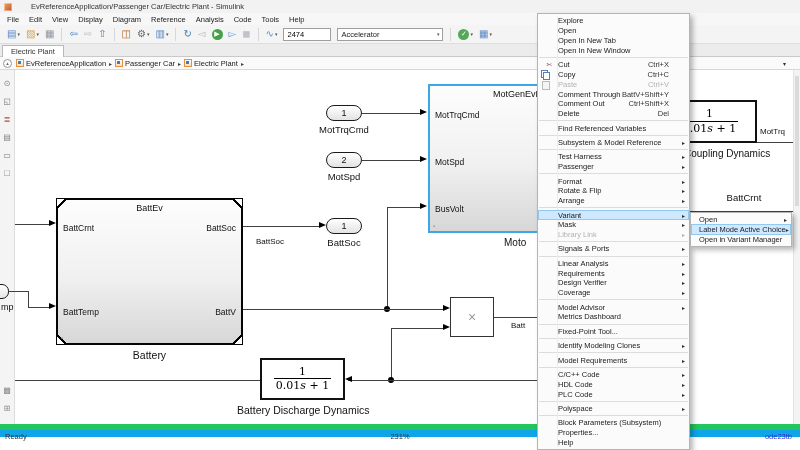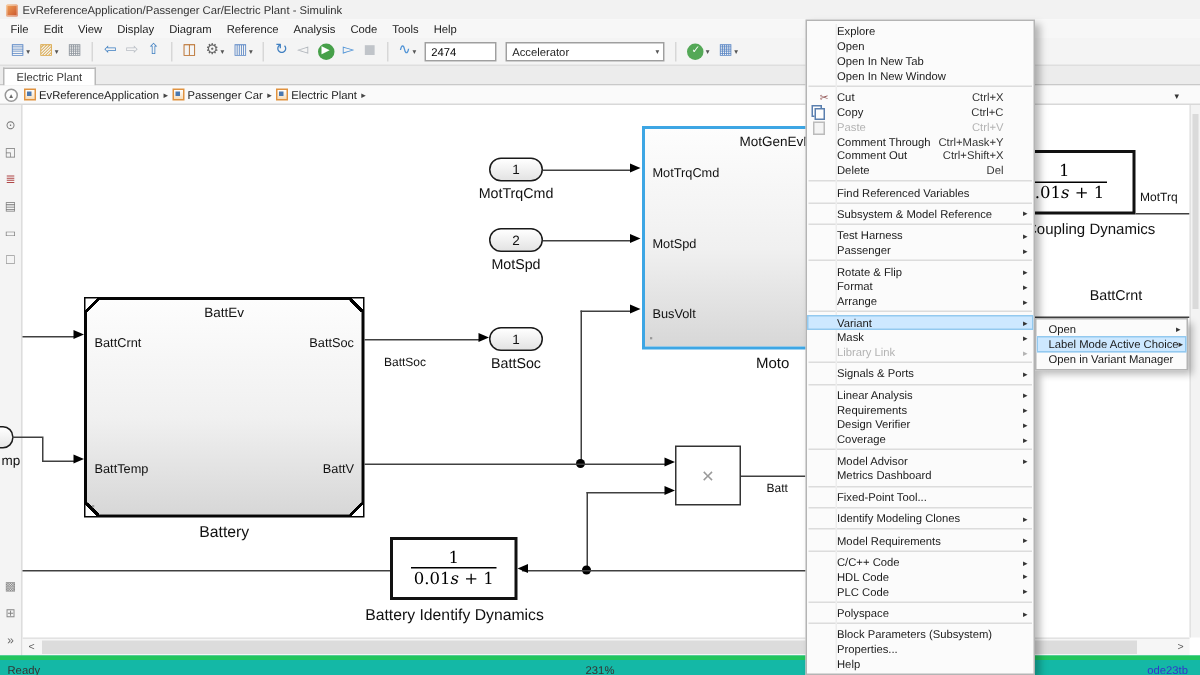--- a/index.html
+++ b/index.html
@@ -1,21 +1,21 @@
 <!DOCTYPE html>
 <html><head>
 <meta charset="utf-8">
 <style>
   *{margin:0;padding:0;box-sizing:border-box}
   html,body{width:800px;height:450px;overflow:hidden}
   body{font-family:"Liberation Sans",sans-serif;background:#fff;color:#222;position:relative;font-size:8px}
   #win{position:absolute;inset:0;background:#fff}
 
   
-  .titlebar{position:absolute;left:0;top:0;right:0;height:13px;background:#f2f2f2;display:flex;align-items:center;gap:3px;padding-left:4px}
+  .titlebar{position:absolute;left:0;top:0;right:0;height:13px;background:#f2f2f2;display:flex;align-items:center;gap:19px;padding-left:4px}
   .app-ico{width:8px;height:8px;border-radius:1px;background:linear-gradient(135deg,#f2a65a,#c8502a);box-shadow:inset 0 0 0 1px rgba(255,255,255,.4)}
   .title-text{font-size:7.5px;color:#333;white-space:nowrap}
   .menubar{position:absolute;top:13px;left:0;right:0;height:12px;background:#f7f7f7;display:flex;align-items:center;padding-left:2px}
   .mb-item{padding:0 5px;font-size:7.5px;color:#222}
   .toolbar{position:absolute;top:25px;left:0;right:0;height:19px;background:#f4f4f4;border-bottom:1px solid #dedede;display:flex;align-items:center;padding-left:4px}
   .tb-item{display:inline-flex;align-items:center;height:16px;padding:0 2px;margin:0 1px}
   .tb-glyph{font-size:10px;line-height:12px}
   .tb-round{width:11px;height:11px;border-radius:50%;display:inline-flex;align-items:center;justify-content:center;font-size:7px}
   .tb-dd{font-size:5px;color:#555;margin-left:1px}
   .tb-sep{width:1px;height:13px;background:#d7d7d7;margin:0 4px}
@@ -36,21 +36,21 @@
   
   .palette{position:absolute;left:0;top:70px;bottom:13px;width:15px;background:#f4f4f4;border-right:1px solid #ddd;display:flex;flex-direction:column;align-items:center;padding-top:4px}
   .pal-item{width:13px;height:18px;display:flex;align-items:center;justify-content:center;font-size:8px;color:#777}
   .pal-spacer{flex:1}
   .vscroll{position:absolute;right:0;top:70px;width:7px;bottom:25px;background:#f3f3f3;border-left:1px solid #e2e2e2}
   .vthumb{position:absolute;left:1px;right:1px;top:6px;height:130px;background:#dadada}
   .hscroll{position:absolute;left:15px;right:7px;top:425px;height:12px;background:#f6f6f6;border-top:1px solid #e2e2e2}
   .hs-arrow{position:absolute;top:0;width:12px;height:11px;display:flex;align-items:center;justify-content:center;font-size:7px;color:#555}
   .hs-left{left:0}.hs-right{right:0}
   .hthumb{position:absolute;left:13px;top:1px;height:9px;width:730px;background:#dcdcdc}
-  .statusbar{position:absolute;left:0;right:0;bottom:0;height:13px;background:#14b8a6;border-top:3px solid #22c55e;font-size:7.5px}
+  .statusbar{position:absolute;left:0;right:0;bottom:13px;height:13px;background:#0ea5e9;border-top:6px solid #22c55e;font-size:7.5px}
   .st-left{position:absolute;left:5px;top:2px;color:#333}
   .st-zoom{position:absolute;left:0;right:0;top:2px;text-align:center;color:#333}
   .st-solver{position:absolute;right:8px;top:2px;color:#3333cc}
 
   
   .hline{position:absolute;height:1px;background:#404040}
   .vline{position:absolute;width:1px;background:#404040}
   .arr-r{position:absolute;width:0;height:0;border-top:3.5px solid transparent;border-bottom:3.5px solid transparent;border-left:7px solid #000}
   .arr-l{position:absolute;width:0;height:0;border-top:3.5px solid transparent;border-bottom:3.5px solid transparent;border-right:7px solid #000}
   .dot{position:absolute;width:6px;height:6px;border-radius:50%;background:#000}
@@ -287,21 +287,21 @@
         </span>
     </div>
     <div class="blk-name" style="left:684px;top:148px;font-size:10px">Coupling Dynamics</div>
 
     <div class="tf-block" style="left:260px;top:358px;width:85px;height:42px">
       <span class="tf-frac">
           <span class="tf-num">1</span>
           <span class="tf-den"><span>0.01</span><span class="tf-var">s</span><span> + 1</span></span>
         </span>
     </div>
-    <div class="blk-name" style="left:237px;top:404px;width:132px">Battery Identify Dynamics</div>
+    <div class="blk-name" style="left:237px;top:404px;width:132px">Battery Discharge Dynamics</div>
 
     <div class="mult">
         <span>×</span>
       </div>
 
     <div class="hline" style="left:15px;top:224px;width:35px"></div>
     <span class="arr-r" style="left:49px;top:220px"></span>
     <div class="hline" style="left:8px;top:291px;width:20px"></div>
     <div class="vline" style="left:28px;top:291px;height:17px"></div>
     <div class="hline" style="left:28px;top:307px;width:22px"></div>
@@ -396,21 +396,21 @@
       </div>
       <div class="ctx-item disabled">
         <span class="ico mi-paste"></span>
         <span class="lbl">Paste</span>
         <span class="sc">Ctrl+V</span>
         <span class="arrow"></span>
       </div>
       <div class="ctx-item">
         <span class="ico"></span>
         <span class="lbl">Comment Through</span>
-        <span class="sc">Ctrl+Mask+Y</span>
+        <span class="sc">BattV+Shift+Y</span>
         <span class="arrow"></span>
       </div>
       <div class="ctx-item">
         <span class="ico"></span>
         <span class="lbl">Comment Out</span>
         <span class="sc">Ctrl+Shift+X</span>
         <span class="arrow"></span>
       </div>
       <div class="ctx-item">
         <span class="ico"></span>
@@ -441,27 +441,27 @@
       </div>
       <div class="ctx-item">
         <span class="ico"></span>
         <span class="lbl">Passenger</span>
         <span class="sc"></span>
         <span class="arrow">▸</span>
       </div>
       <div class="ctx-sep"></div>
       <div class="ctx-item">
         <span class="ico"></span>
+        <span class="lbl">Format</span>
+        <span class="sc"></span>
+        <span class="arrow">▸</span>
+      </div>
+      <div class="ctx-item">
+        <span class="ico"></span>
         <span class="lbl">Rotate &amp; Flip</span>
-        <span class="sc"></span>
-        <span class="arrow">▸</span>
-      </div>
-      <div class="ctx-item">
-        <span class="ico"></span>
-        <span class="lbl">Format</span>
         <span class="sc"></span>
         <span class="arrow">▸</span>
       </div>
       <div class="ctx-item">
         <span class="ico"></span>
         <span class="lbl">Arrange</span>
         <span class="sc"></span>
         <span class="arrow">▸</span>
       </div>
       <div class="ctx-sep"></div>

